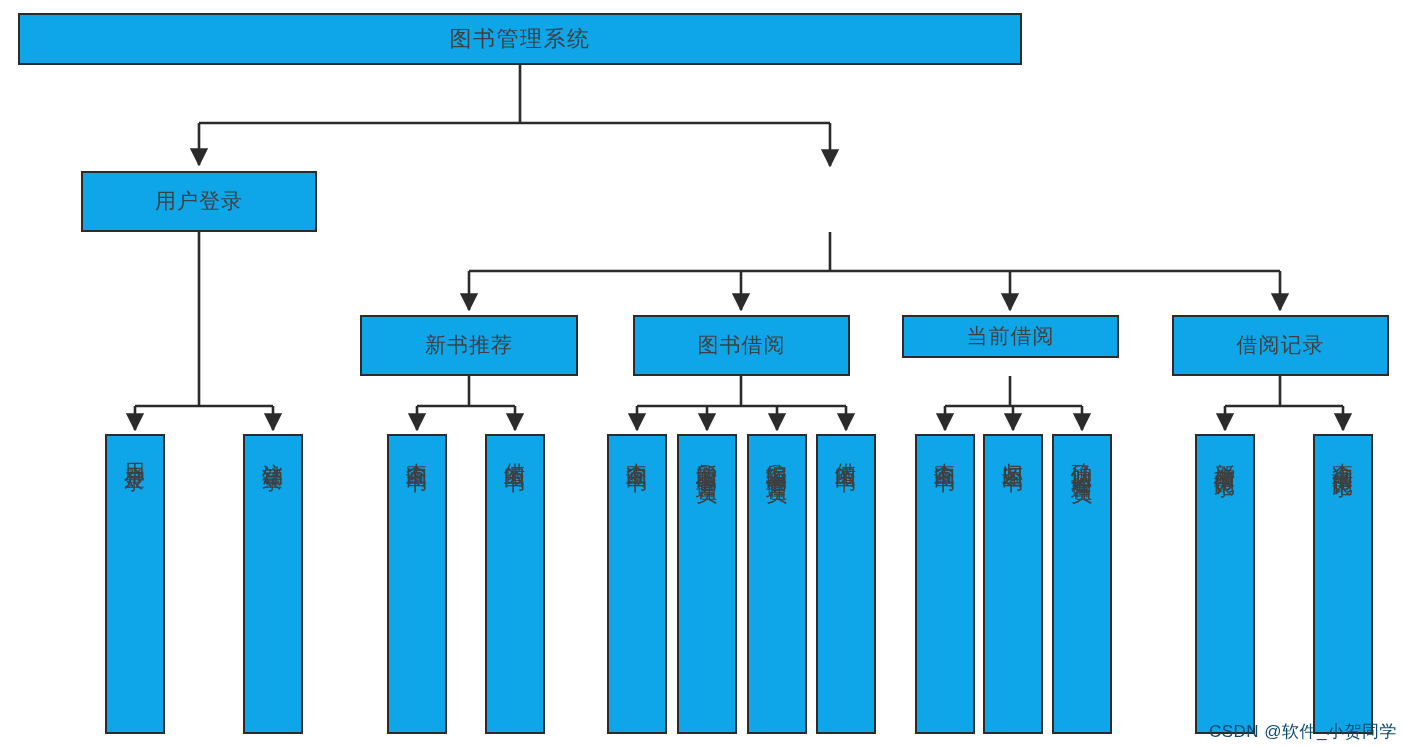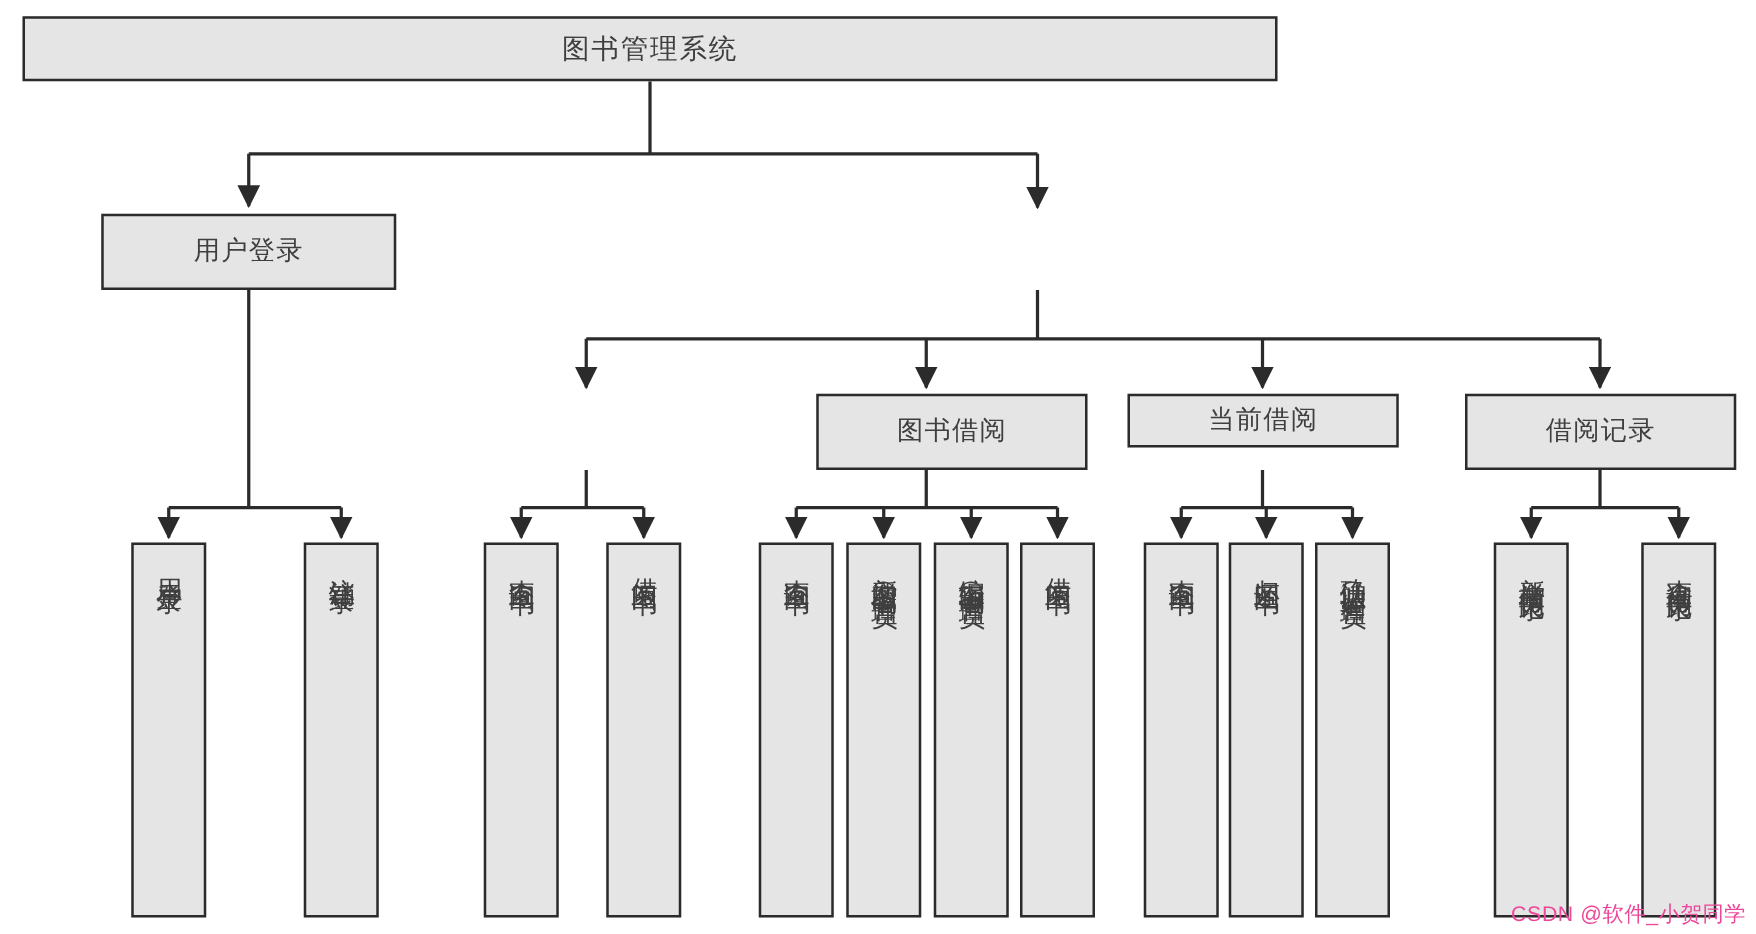--- a/index.html
+++ b/index.html
@@ -23,21 +23,21 @@
     left: 0;
     top: 0;
     width: 1405px;
     height: 747px;
     pointer-events: none;
   }
   .node {
     position: absolute;
     box-sizing: border-box;
     border: 2px solid #2b2b2b;
-    background: #e5e5e5;
+    background: #0ea5e9;
     display: flex;
     align-items: center;
     justify-content: center;
     color: #3a3a3a;
   }
   .node-label {
     display: block;
     text-align: center;
     line-height: 1.18;
     color: #3f3f3f;
@@ -65,21 +65,21 @@
     letter-spacing: 3px;
     line-height: 1;
     white-space: nowrap;
     height: auto;
   }
   #watermark {
     position: absolute;
     right: 8px;
     bottom: 4px;
     font-size: 17px;
-    color: #ec4899;
+    color: #0c4a6e;
     letter-spacing: 0.5px;
     user-select: none;
     white-space: nowrap;
     margin-left: 34px;
   }
 </style>
 </head>
 <body>
 
 <div id="diagram-root">
@@ -135,21 +135,24 @@
   </svg>
 
   <div class="node horiz root" style="left:18px; top:13px; width:1004px; height:52px;">
     <span class="node-label">图书管理系统</span>
   </div>
 
   <div class="node horiz" style="left:81px; top:171px; width:236px; height:61px;">
     <span class="node-label">用户登录</span>
   </div>
 
-  <div class="node horiz" style="left:633px; top:315px; width:217px; height:61px;margin-left:20px;">
+  <div class="node horiz" style="left:360px; top:315px; width:218px; height:61px;">
+    <span class="node-label">新书推荐</span>
+  </div>
+  <div class="node horiz" style="left:633px; top:315px; width:217px; height:61px;">
     <span class="node-label">图书借阅</span>
   </div>
   <div class="node horiz" style="left:902px; top:315px; width:217px; height:43px;">
     <span class="node-label">当前借阅</span>
   </div>
   <div class="node horiz" style="left:1172px; top:315px; width:217px; height:61px;">
     <span class="node-label">借阅记录</span>
   </div>
 
   <div class="node vert" style="left:105px; top:434px; width:60px; height:300px;">

